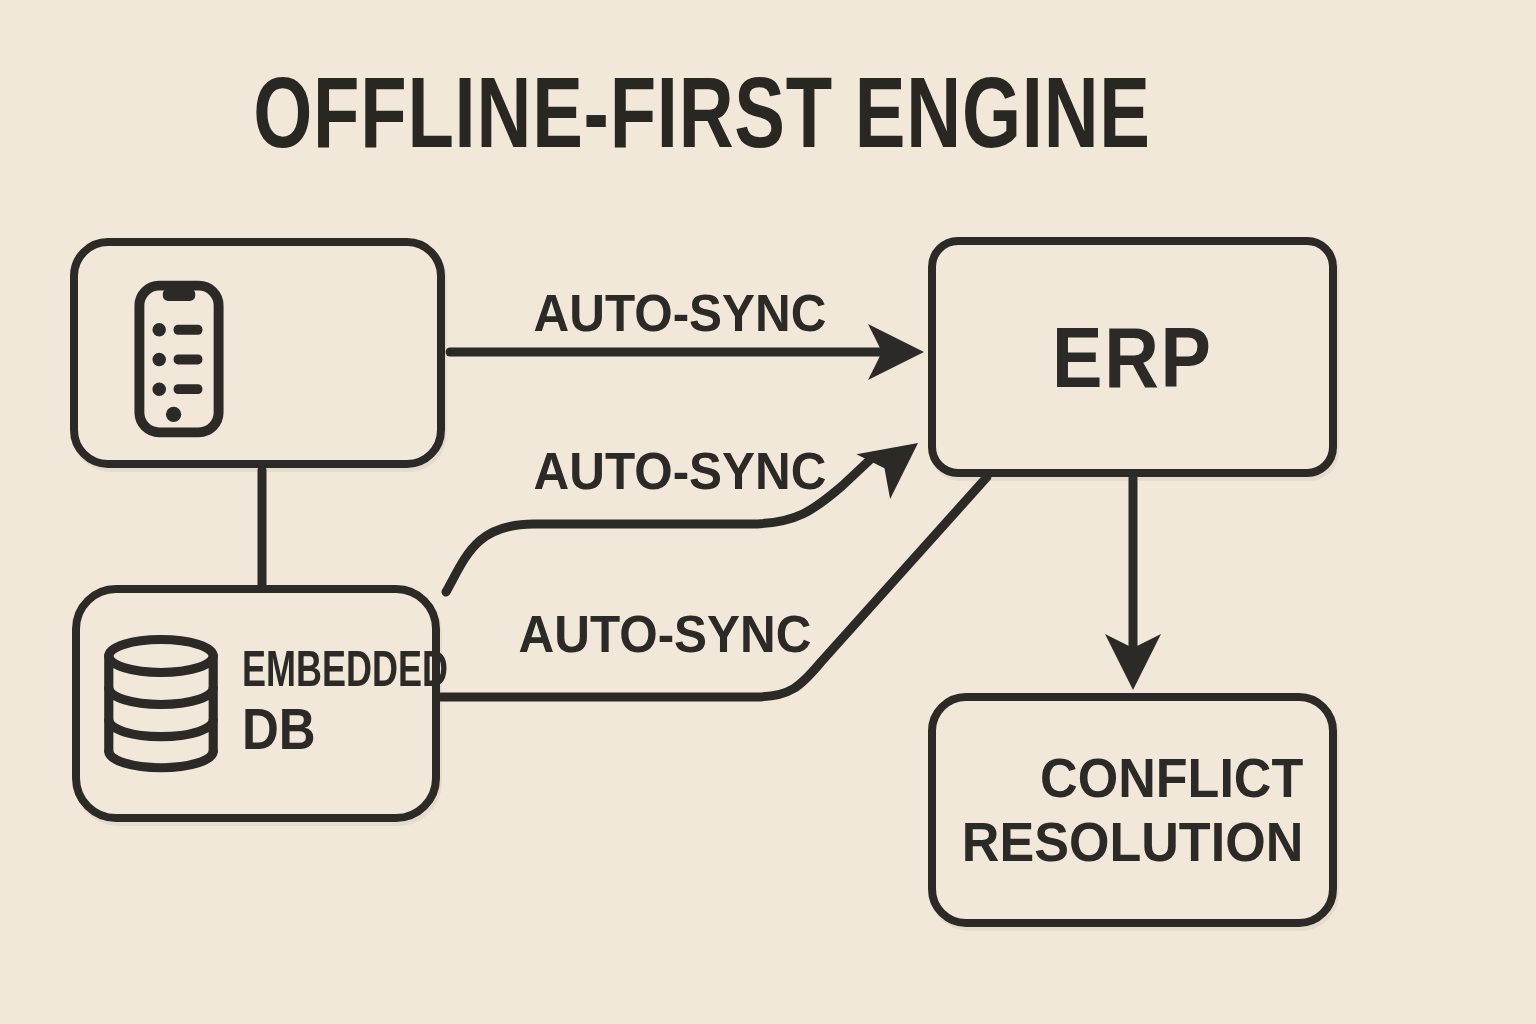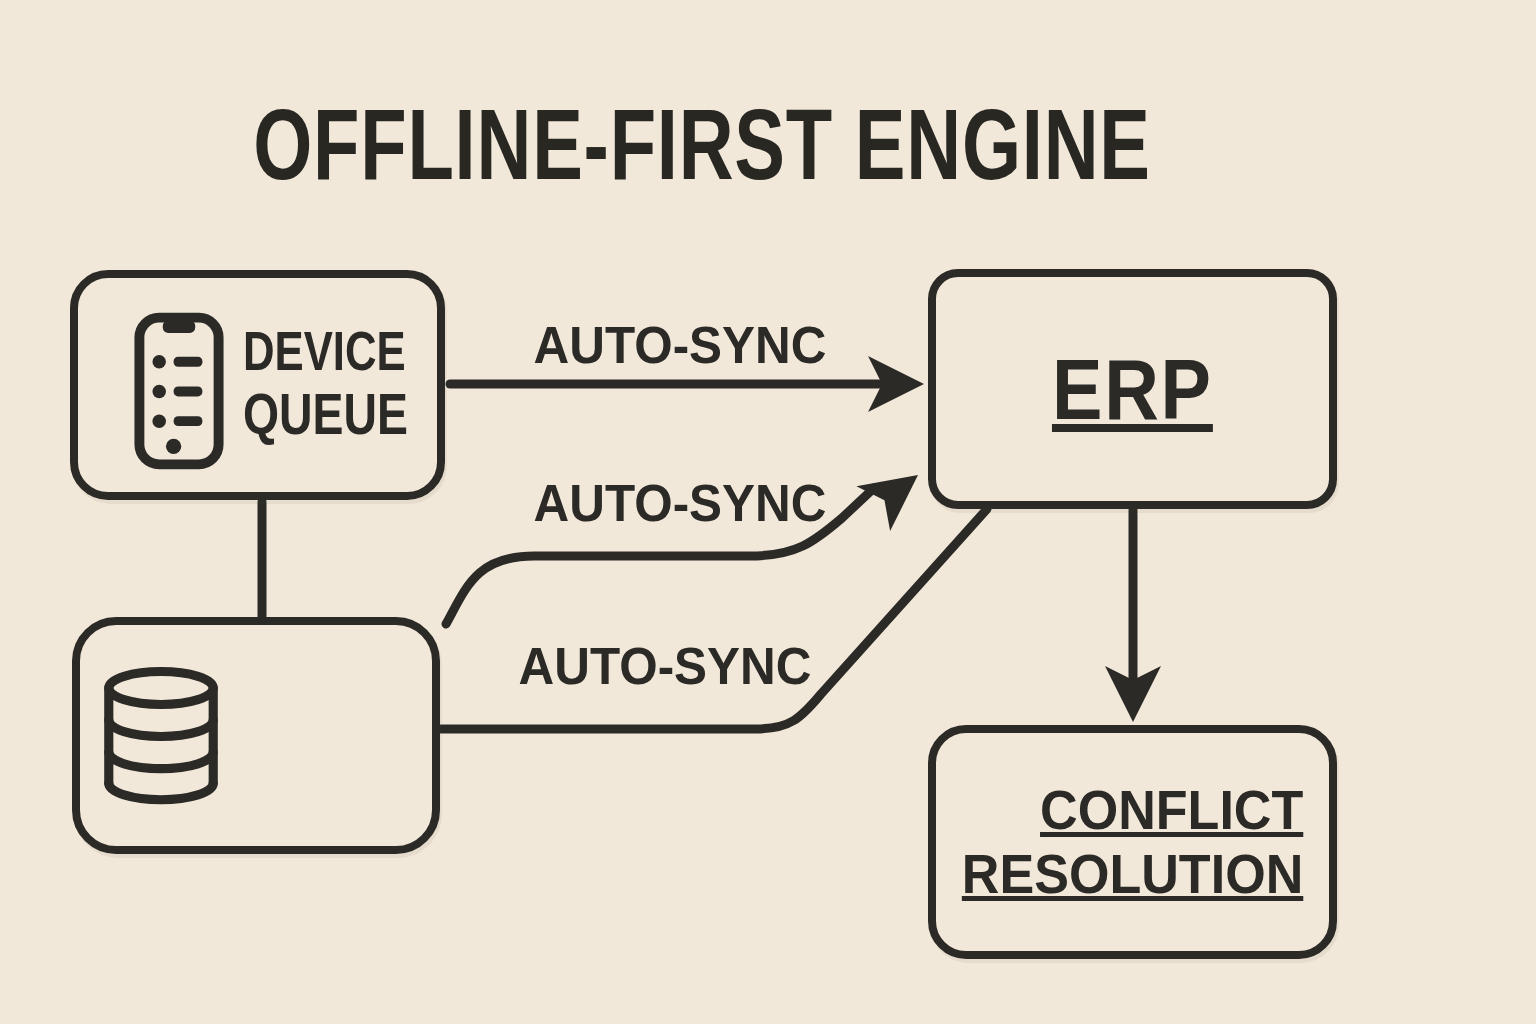--- a/index.html
+++ b/index.html
@@ -4,35 +4,35 @@
 <style>
   html,body{margin:0;padding:0;}
   body{
     width:1536px;height:1024px;
     background:#f2e8da;
     font-family:"Liberation Sans", sans-serif;
     color:#2b2a26;
     overflow:hidden;
     position:relative;
   }
-  .stage{position:absolute;inset:0;width:1536px;height:881px;margin-top:32px;}
+  .stage{position:absolute;inset:0;width:1536px;height:881px;}
   
   #connectors{position:absolute;left:0;top:0;z-index:1;}
   
   .node{
     position:absolute;
     box-sizing:border-box;
     border:8px solid #2b2a26;
     background:#f2e8da;
     z-index:2;
     box-shadow:2px 4px 0 rgba(90,70,40,0.07);
   }
   .node-inner{
     position:absolute;inset:0;
-    display:flex;align-items:center;justify-content:center;text-decoration:underline;
+    display:flex;align-items:center;justify-content:center;
   }
   .title{
     position:absolute;left:100px;top:56px;width:1204px;
     text-align:center;
     font-size:100px;line-height:112px;font-weight:bold;
     letter-spacing:1px;
     transform:scaleX(0.76);
     transform-origin:50% 50%;
     white-space:nowrap;
     z-index:3;
@@ -97,38 +97,38 @@
       <rect x="32" y="9" width="36" height="14" rx="6" fill="#2b2a26"></rect>
       <circle cx="28" cy="55" r="7.5" fill="#2b2a26"></circle>
       <rect x="44" y="49.5" width="32" height="11" rx="5" fill="#2b2a26"></rect>
       <circle cx="28" cy="88" r="7.5" fill="#2b2a26"></circle>
       <rect x="44" y="82.5" width="32" height="11" rx="5" fill="#2b2a26"></rect>
       <circle cx="28" cy="121" r="7.5" fill="#2b2a26"></circle>
       <rect x="44" y="115.5" width="32" height="11" rx="5" fill="#2b2a26"></rect>
       <circle cx="44" cy="149" r="8.5" fill="#2b2a26"></circle>
     </svg>
   </span>
-  <div class="device-text label-stack">
-    <div class="lbl l1">DEVICE</div>
-    <div class="lbl l2">QUEUE</div>
-  </div>
 
   <div class="node" style="left:72px;top:585px;width:368px;height:237px;border-radius:44px;"></div>
   <span class="icon-wrap icon-db">
     <svg width="120" height="142" viewBox="0 0 130 155">
       <g fill="none" stroke="#2b2a26" stroke-width="10" stroke-linecap="round">
         <ellipse cx="65" cy="24" rx="57" ry="18"></ellipse>
         <path d="M8,24 V128"></path>
         <path d="M122,24 V128"></path>
         <path d="M8,59 A57,18 0 0 0 122,59"></path>
         <path d="M8,94 A57,18 0 0 0 122,94"></path>
         <path d="M8,128 A57,18 0 0 0 122,128"></path>
       </g>
     </svg>
   </span>
+  <div class="db-text label-stack">
+    <div class="lbl l1">EMBEDDED</div>
+    <div class="lbl l2">DB</div>
+  </div>
 
   <div class="node" style="left:928px;top:237px;width:409px;height:240px;border-radius:30px;">
     <div class="node-inner">
       <span class="lbl erp-label">ERP</span>
     </div>
   </div>
 
   <div class="node" style="left:928px;top:693px;width:409px;height:234px;border-radius:38px;">
     <div class="node-inner">
       <div class="conflict-stack label-stack">

